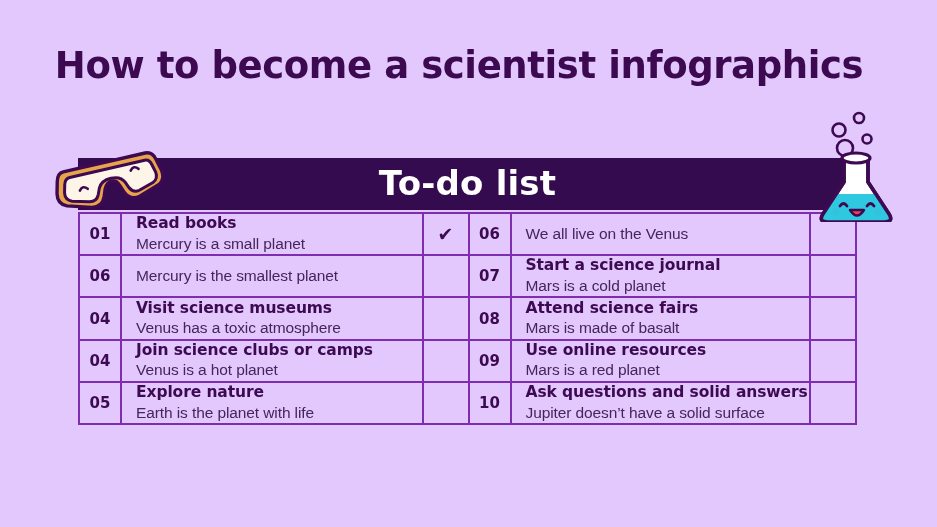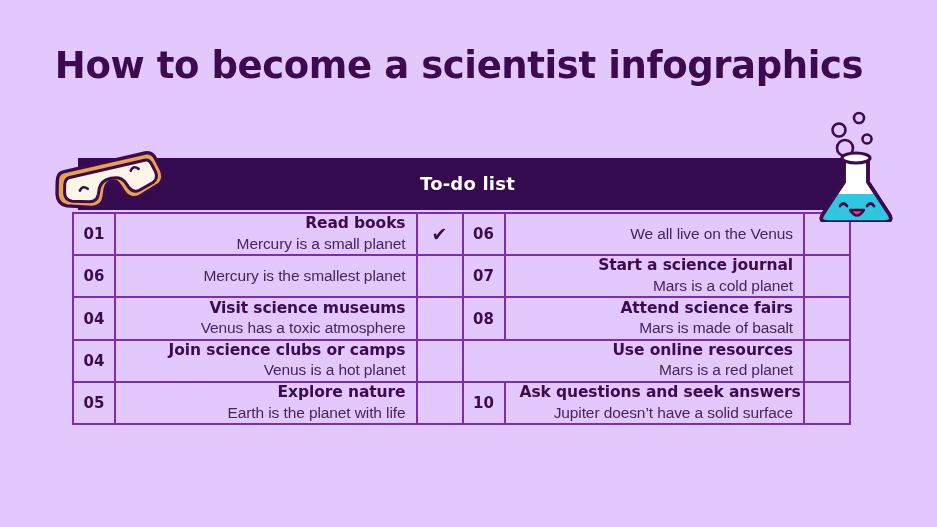--- a/index.html
+++ b/index.html
@@ -43,21 +43,21 @@
   }
   .header-bar-title {
     width: 100%;
     height: 100%;
     display: flex;
     align-items: center;
     justify-content: center;
     color: #ffffff;
     font-family: "DejaVu Sans", sans-serif;
     font-weight: bold;
-    font-size: 18px;
+    font-size: 34px;
     letter-spacing: 0.2px;
     padding-bottom: 2px;
   }
 
   
   .goggles-icon {
     position: absolute;
     left: 52px;
     top: 146px;
     width: 112px;
@@ -71,27 +71,26 @@
     left: 814px;
     top: 106px;
     width: 92px;
     height: 116px;
     z-index: 4;
   }
 
   
   .todo-table {
     position: absolute;
-    left: 72px;
+    left: 78px;
     top: 212px;
     width: 779px;
     height: 211px;
     display: flex;
     z-index: 3;
-    text-align: right;
   }
 
   .table-col {
     width: 50%;
     display: flex;
     flex-direction: column;
   }
 
   .table-row {
     flex: 1 1 0;
@@ -266,29 +265,30 @@
     </div>
     <div class="table-row">
       <div class="cell-number">08</div>
       <div class="cell-text">
         <div class="item-title">Attend science fairs</div>
         <div class="item-subtitle">Mars is made of basalt</div>
       </div>
       <div class="cell-check empty"></div>
     </div>
     <div class="table-row">
+      <div class="cell-number">09</div>
       <div class="cell-text">
         <div class="item-title">Use online resources</div>
         <div class="item-subtitle">Mars is a red planet</div>
       </div>
       <div class="cell-check empty"></div>
     </div>
     <div class="table-row">
       <div class="cell-number">10</div>
       <div class="cell-text">
-        <div class="item-title">Ask questions and seek answers</div>
+        <div class="item-title">Ask questions and solid answers</div>
         <div class="item-subtitle">Jupiter doesn’t have a solid surface</div>
       </div>
       <div class="cell-check empty"></div>
     </div>
   </div>
 
 </div>
 
 </body></html>

